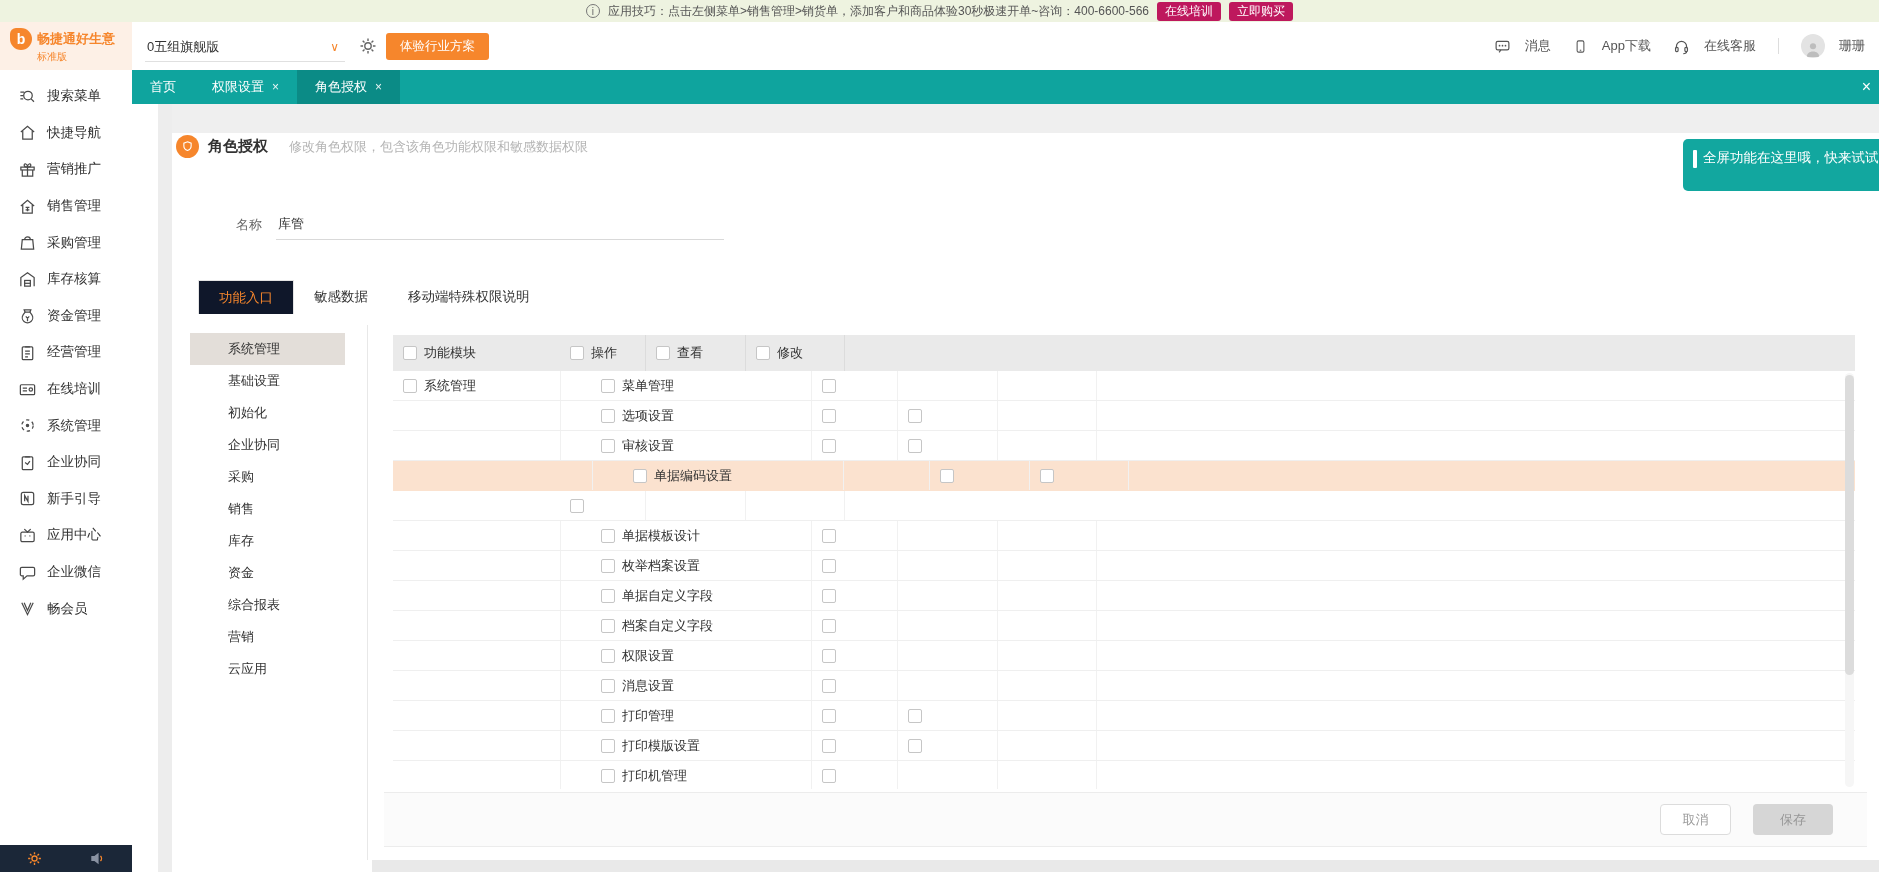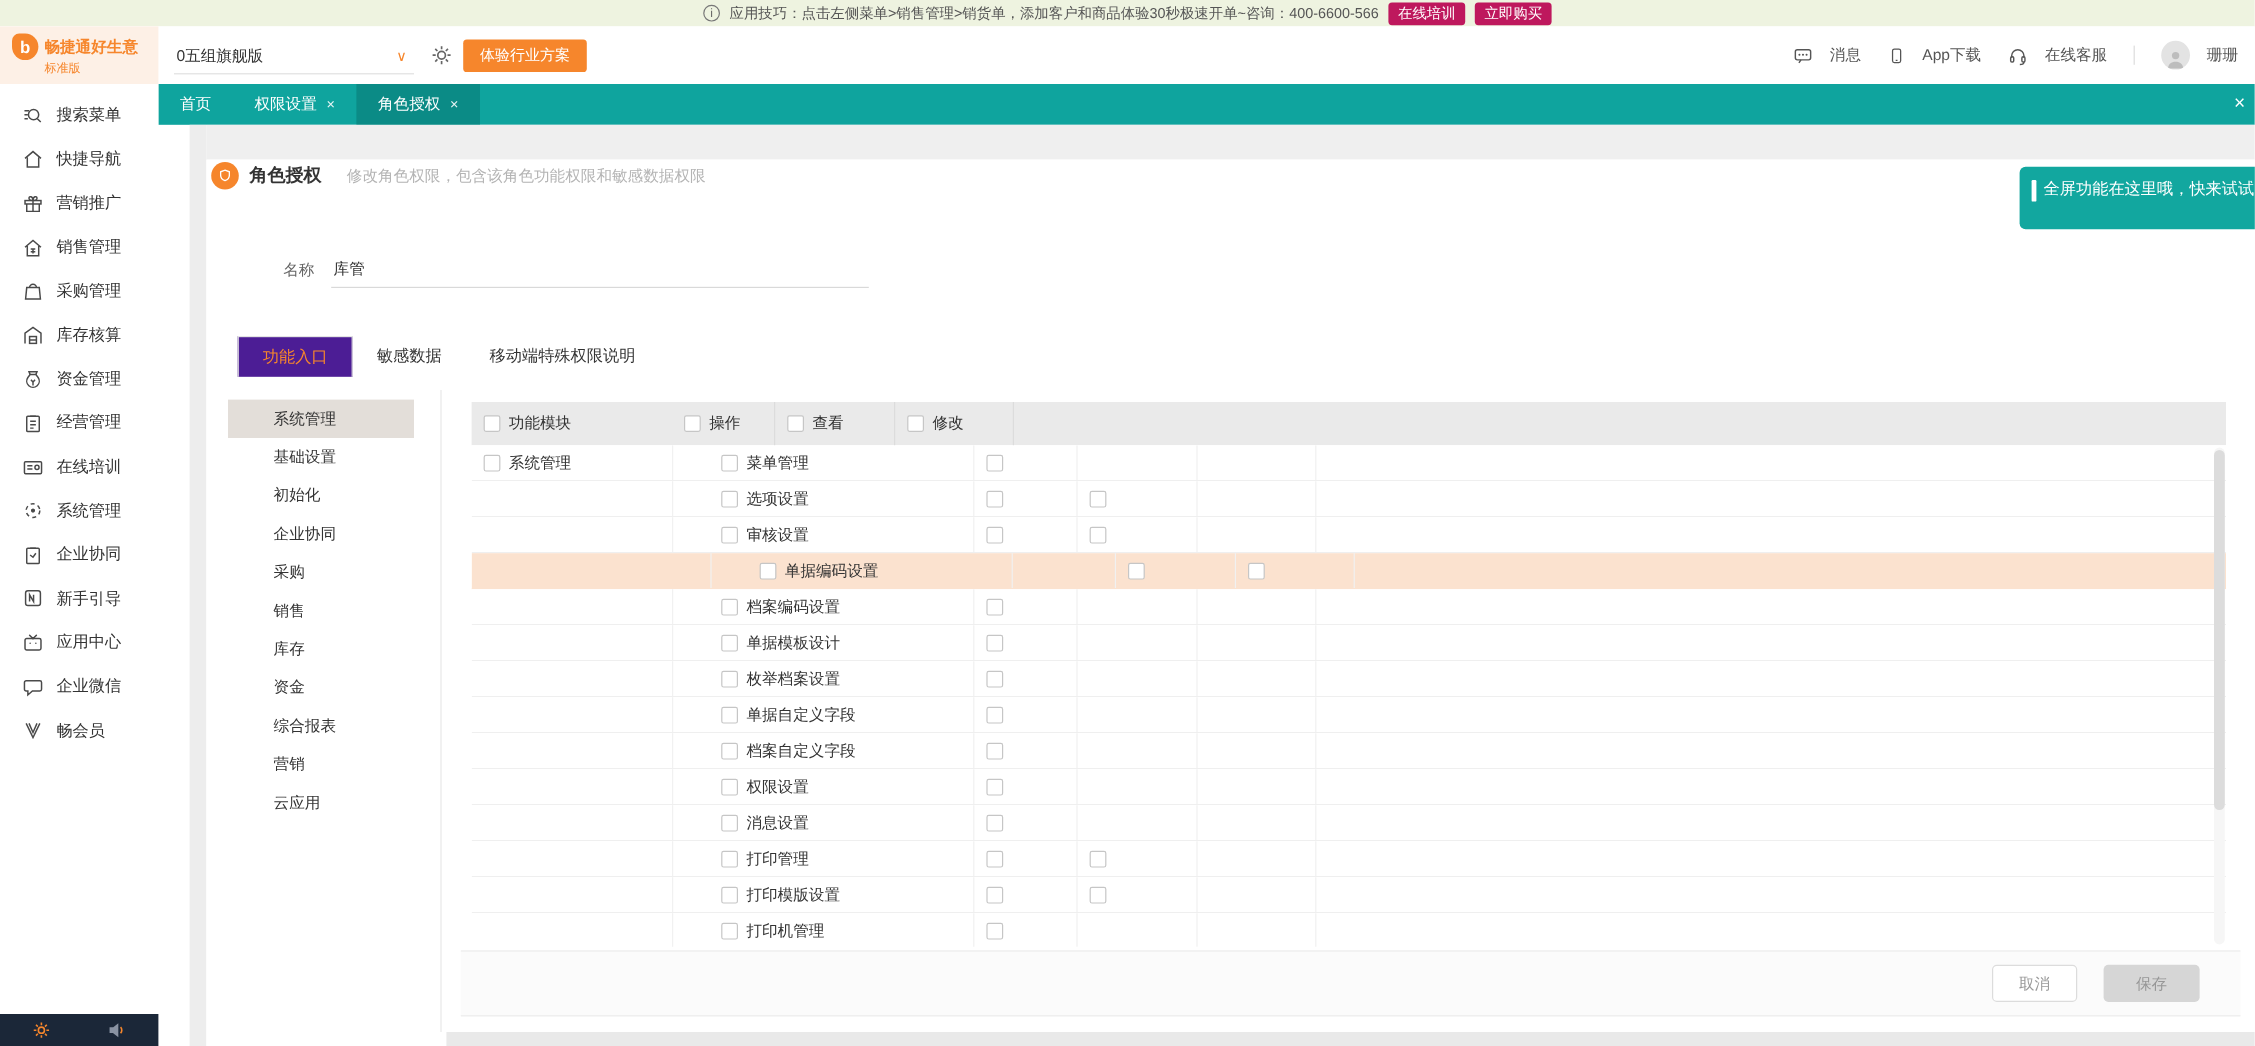--- a/index.html
+++ b/index.html
@@ -76,21 +76,21 @@
   .fs-bar { width:4px; height:18px; background:#fff; border-radius:1px; flex:0 0 4px; margin-top:2px; }
 
   .name-row { position:absolute; left:236px; top:214px; display:flex; align-items:flex-start; gap:14px; }
   .name-label { font-size:13px; color:#666; padding-top:2px; }
   .name-input { width:448px; border:none; border-bottom:1px solid #d9d9d9; font-size:13px;
     color:#333; padding:2px 2px 8px 2px; background:transparent; outline:none;
     font-family:"Liberation Sans", sans-serif; }
 
   .perm-tabs { position:absolute; left:198px; top:280px; display:flex; align-items:stretch; height:34px; }
   .perm-tab { display:flex; align-items:center; padding:0 20px; font-size:13.5px; color:#333; cursor:pointer; }
-  .perm-tab.active { color:#f6862c; border:1px solid #e4e4e4; border-bottom:none; background:#4c1d95; }
+  .perm-tab.active { color:#f6862c; border:1px solid #e4e4e4; border-bottom:none; background:#0f172a; }
 
   .module-panel { position:absolute; left:172px; top:325px; width:196px; height:535px;
     border-right:1px solid #e8e8e8; padding-top:8px; }
   .module-item { height:32px; margin:0 20px 0 18px; display:flex; align-items:center;
     padding-left:38px; font-size:13px; color:#333; cursor:pointer; }
   .module-item.selected { background:#e3ded9; margin-right:22px; }
 
   
   .ptable { position:absolute; left:393px; top:335px; width:1462px; }
   .trow { display:flex; align-items:center; height:30px; border-bottom:1px solid #efefef; background:#fff; }
@@ -483,24 +483,20 @@
           <div class="cell c4 pad3">
             <span class="cb"></span>
           </div>
           <div class="cell c5 pad3">
             <span class="cb"></span>
           </div>
           <div class="cell c6"></div>
         </div>
         <div class="trow">
           <div class="cell c1 pad1"></div>
-          <div class="cell c2 pad2">
-            <span class="cb"></span>
-            <span>档案编码设置</span>
-          </div>
           <div class="cell c3 pad3">
             <span class="cb"></span>
           </div>
           <div class="cell c4 pad3"></div>
           <div class="cell c5 pad3"></div>
           <div class="cell c6"></div>
         </div>
         <div class="trow">
           <div class="cell c1 pad1"></div>
           <div class="cell c2 pad2">

